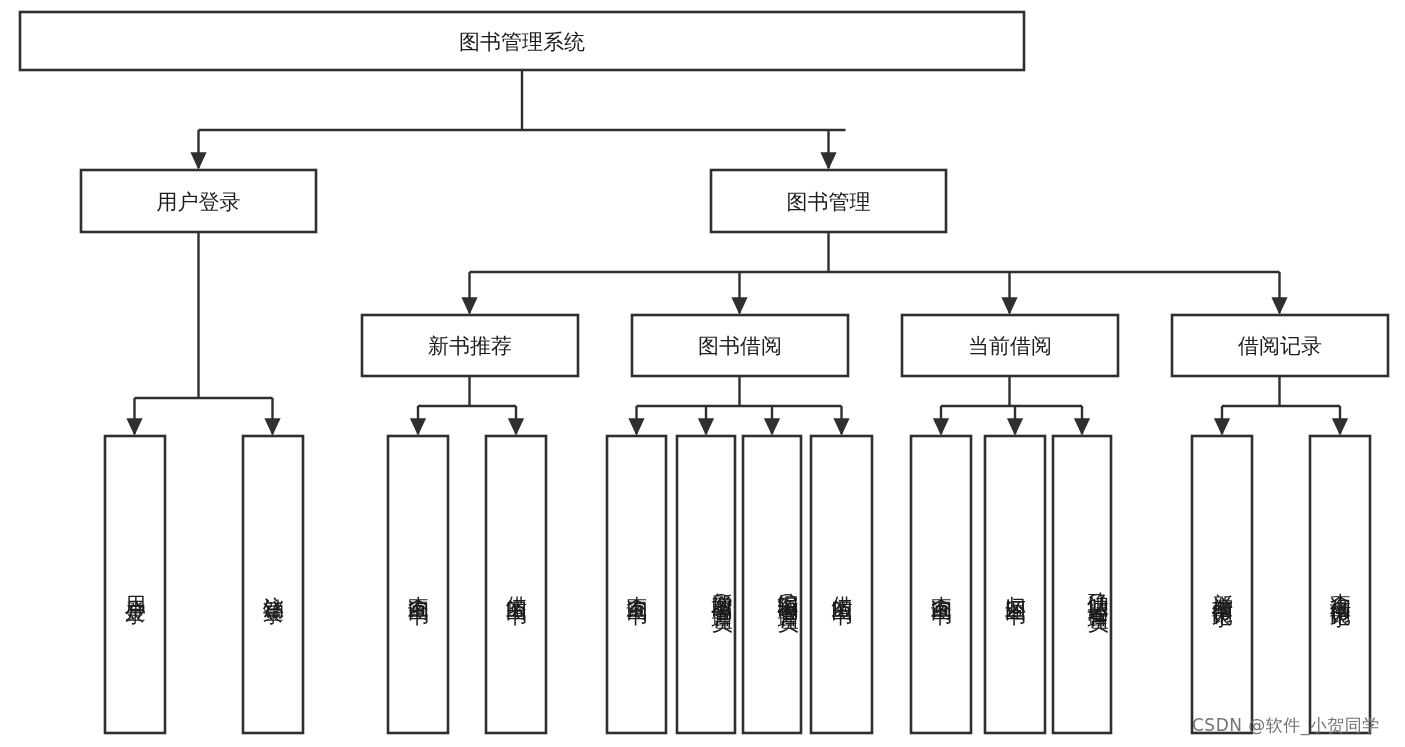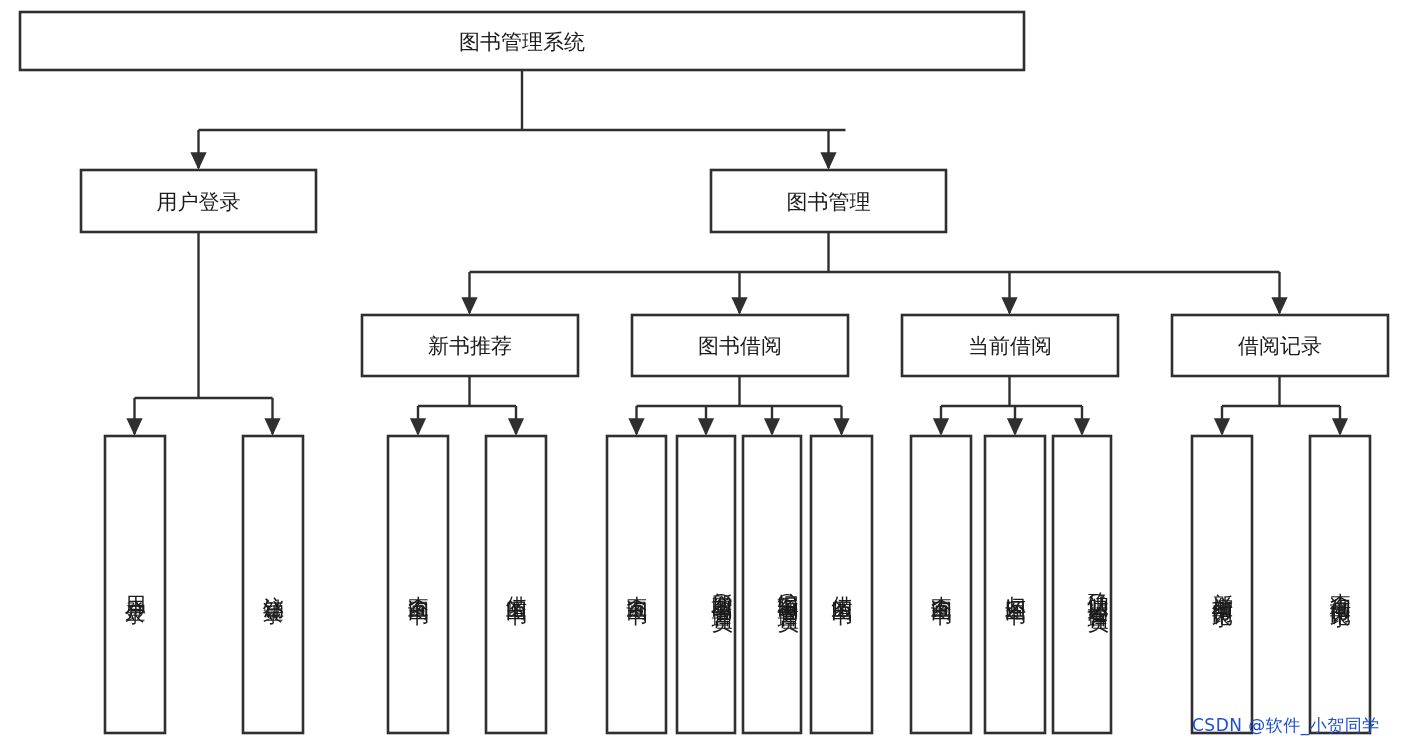--- a/index.html
+++ b/index.html
@@ -72,21 +72,21 @@
     display: flex;
     align-items: flex-start;
     justify-content: center;
   }
   .watermark {
     position: absolute;
     left: 1192px;
     top: 714px;
     font-family: "DejaVu Sans", "Liberation Sans", sans-serif;
     font-size: 17px;
-    color: #1d4ed8;
+    color: #737373;
     white-space: nowrap;
     letter-spacing: 0.5px;
   }
 </style>
 </head>
 <body>
 
 <div id="diagram-root">
 
   <svg class="flow" viewBox="0 0 1405 747">

